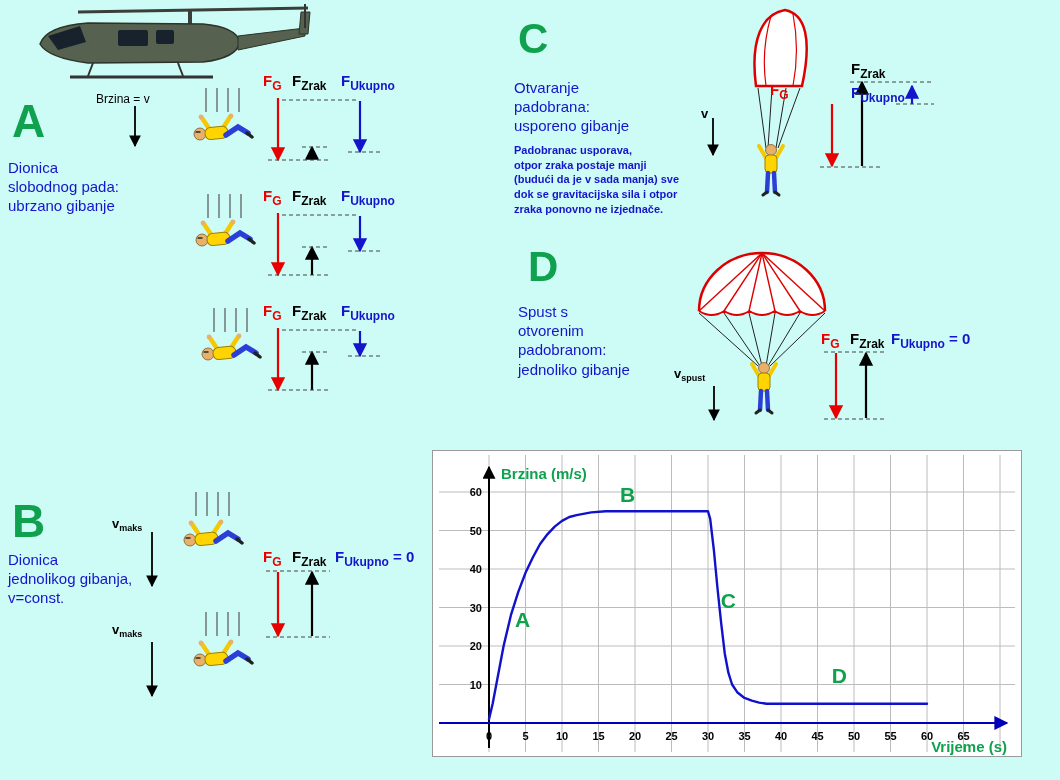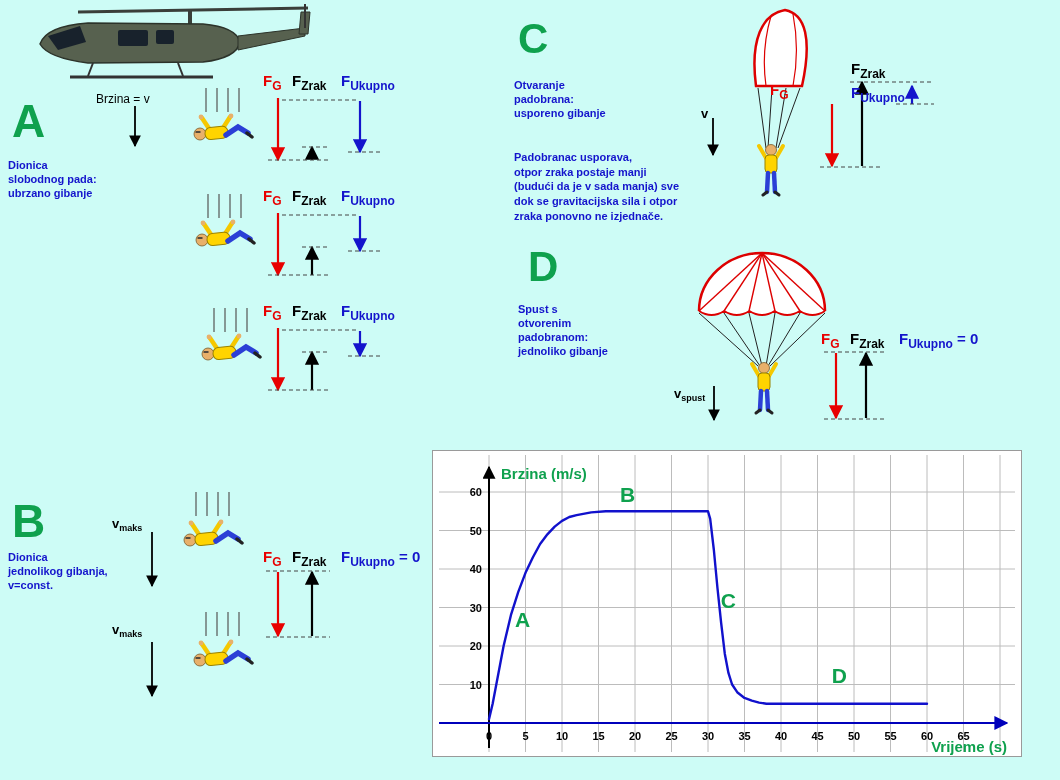--- a/index.html
+++ b/index.html
@@ -1,21 +1,21 @@
 <!DOCTYPE html>
 <html style="--bg: #cdfcf6; --green: #0fa14e; --blue: #1414cc; --red: #e80000;"><head>
 <meta charset="utf-8">
 <style>
   html,body{margin:0;padding:0}
   .stage{position:relative;width:1060px;height:780px;background:var(--bg,#cdfcf6);
          font-family:"Liberation Sans",sans-serif;overflow:hidden}
   .abs{position:absolute}
   .letter{color:var(--green,#0fa14e);font-weight:bold;font-size:46px;line-height:1}
   .letter.small{font-size:42px}
-  .title-blue{color:var(--blue,#1414cc);font-weight:bold;font-size:11px;line-height:1.28;white-space:pre-line}
+  .title-blue{color:var(--blue,#1414cc);font-weight:normal;font-size:15px;line-height:1.28;white-space:pre-line}
   .desc-blue{color:var(--blue,#1414cc);font-weight:bold;font-size:11px;line-height:1.34;white-space:pre-line}
   .speed{font-weight:normal;font-size:12px;color:#000}
   .flabel{font-weight:bold;font-size:15px;white-space:nowrap}
   .flabel .fsub{font-size:12px;vertical-align:-4px}
   .frow .flabel{display:inline-block}
   .red{color:var(--red,#e80000)} .blue{color:var(--blue,#1414cc)} .blk{color:#000}
   .vlabel{font-weight:bold;font-size:13px;color:#000;white-space:nowrap}
   .vlabel .fsub{font-size:9px;vertical-align:-3px}
   .chart-box{left:432px;top:450px;width:588px;height:305px;background:#ffffff;border:1px solid #9a9a9a;z-index:3}
   .overlay{position:absolute;left:0;top:0;z-index:1}
@@ -252,47 +252,47 @@
 
   <div class="abs txt letter" style="left:12px;top:498px">B</div>
   <div class="abs txt title-blue" style="left:8px;top:550px">Dionica
 jednolikog gibanja,
 v=const.</div>
   <div class="abs txt vlabel" style="left:112px;top:516px"><span>v</span><span class="fsub">maks</span></div>
   <div class="abs txt vlabel" style="left:112px;top:622px"><span>v</span><span class="fsub">maks</span></div>
   <div class="abs txt frow" style="left:263px;top:548px">
     <span class="flabel red"><span>F</span><span class="fsub">G</span></span>
     <span class="flabel blk" style="margin-left:6px"><span>F</span><span class="fsub">Zrak</span></span>
-    <span class="flabel blue" style="margin-left:10px"><span>F</span><span class="fsub">Ukupno</span>&nbsp;<span>= 0</span></span>
+    <span class="flabel blue" style="margin-left:4px"><span>F</span><span class="fsub">Ukupno</span>&nbsp;<span>= 0</span></span>
   </div>
 
   <div class="abs txt letter small" style="left:518px;top:18px">C</div>
   <div class="abs txt title-blue" style="left:514px;top:78px">Otvaranje
 padobrana:
 usporeno gibanje</div>
-  <div class="abs txt desc-blue" style="left:514px;top:150px">Padobranac usporava,
+  <div class="abs txt desc-blue" style="left:514px;top:143px">Padobranac usporava,
 otpor zraka postaje manji
 (budući da je v sada manja) sve
 dok se gravitacijska sila i otpor
 zraka ponovno ne izjednače.</div>
   <div class="abs txt vlabel" style="left:701px;top:106px"><span>v</span></div>
   <div class="abs txt flabel blk" style="left:851px;top:60px"><span>F</span><span class="fsub">Zrak</span></div>
   <div class="abs txt flabel red" style="left:770px;top:81px"><span>F</span><span class="fsub">G</span></div>
   <div class="abs txt flabel blue" style="left:851px;top:84px"><span>F</span><span class="fsub">Ukupno</span></div>
 
   <div class="abs txt letter small" style="left:528px;top:246px">D</div>
   <div class="abs txt title-blue" style="left:518px;top:302px">Spust s
 otvorenim
 padobranom:
 jednoliko gibanje</div>
-  <div class="abs txt vlabel" style="left:674px;top:386px"><span>v</span><span class="fsub">spust</span></div>
+  <div class="abs txt vlabel" style="left:674px;top:366px"><span>v</span><span class="fsub">spust</span></div>
   <div class="abs txt frow" style="left:821px;top:330px">
     <span class="flabel red"><span>F</span><span class="fsub">G</span></span>
     <span class="flabel blk" style="margin-left:6px"><span>F</span><span class="fsub">Zrak</span></span>
-    <span class="flabel blue" style="margin-left:10px"><span>F</span><span class="fsub">Ukupno</span>&nbsp;<span>= 0</span></span>
+    <span class="flabel blue" style="margin-left:2px"><span>F</span><span class="fsub">Ukupno</span>&nbsp;<span>= 0</span></span>
   </div>
 
   <div class="abs chart-box"><svg width="588" height="305" font-family="&quot;Liberation Sans&quot;, sans-serif">
         <line x1="56" y1="4" x2="56" y2="301" stroke="#bcbcbc" stroke-width="1"></line>
         <line x1="92.5" y1="4" x2="92.5" y2="301" stroke="#bcbcbc" stroke-width="1"></line>
         <line x1="129" y1="4" x2="129" y2="301" stroke="#bcbcbc" stroke-width="1"></line>
         <line x1="165.5" y1="4" x2="165.5" y2="301" stroke="#bcbcbc" stroke-width="1"></line>
         <line x1="202" y1="4" x2="202" y2="301" stroke="#bcbcbc" stroke-width="1"></line>
         <line x1="238.5" y1="4" x2="238.5" y2="301" stroke="#bcbcbc" stroke-width="1"></line>
         <line x1="275" y1="4" x2="275" y2="301" stroke="#bcbcbc" stroke-width="1"></line>

